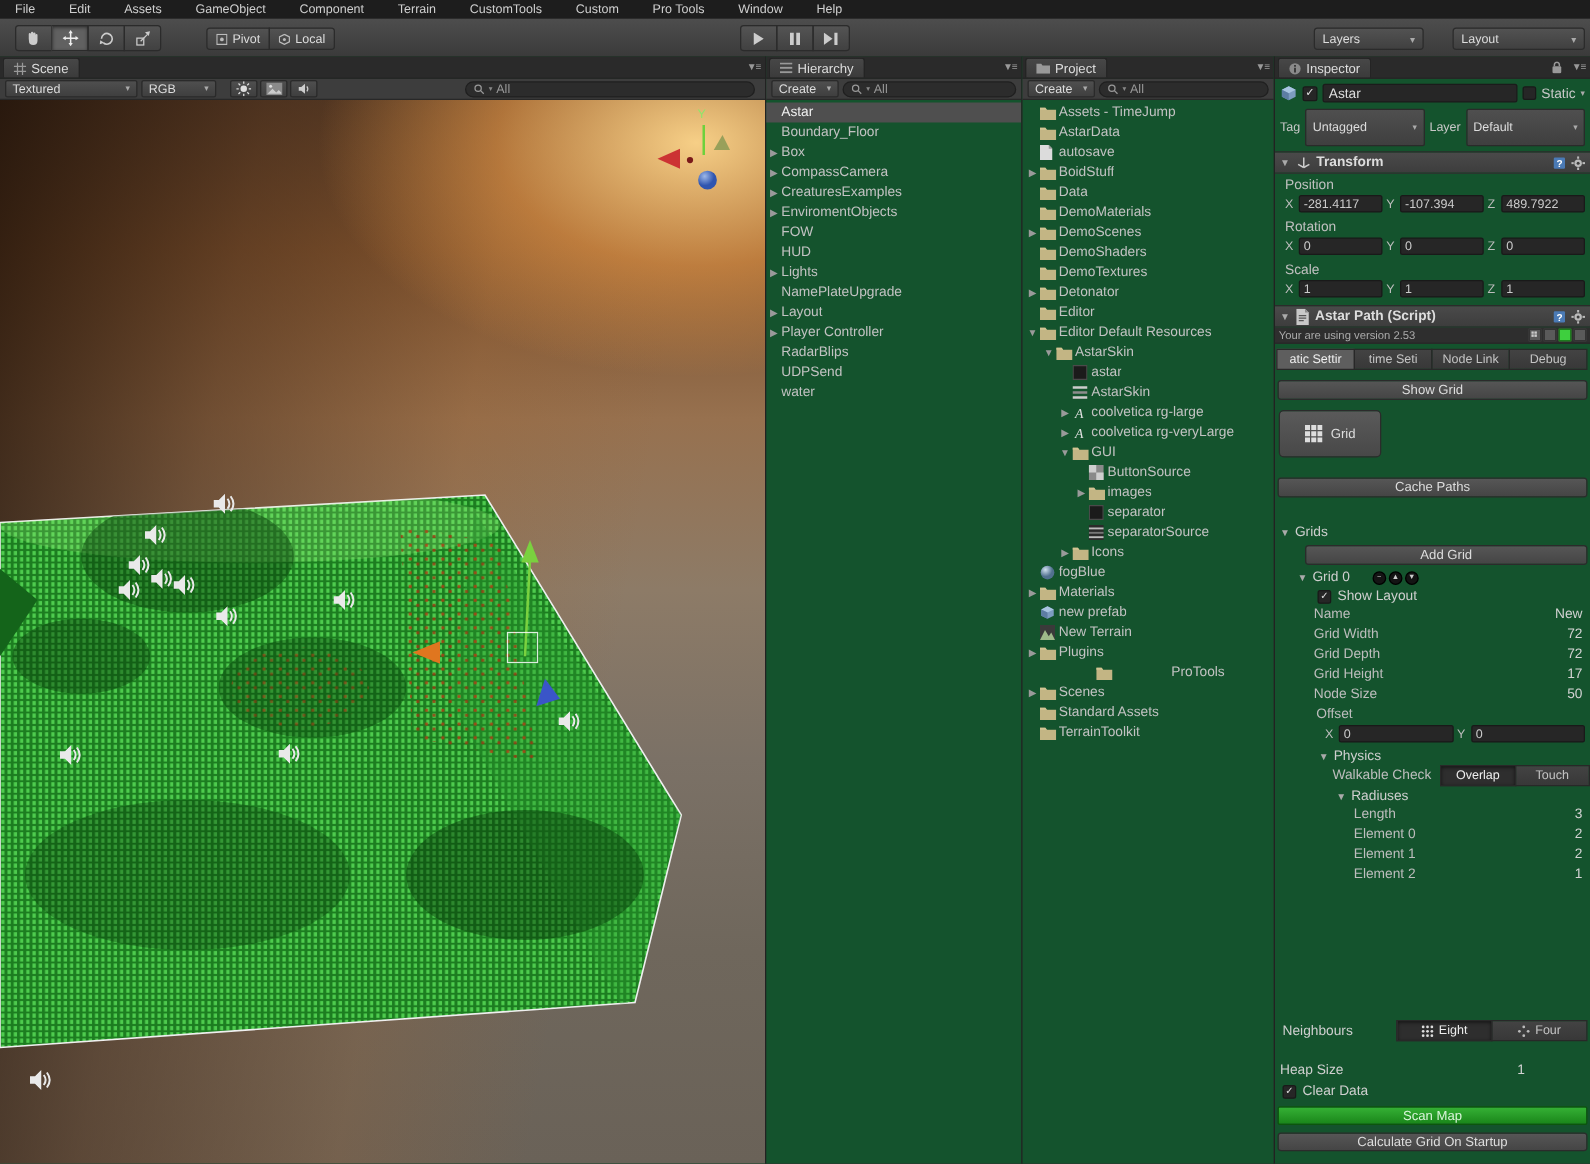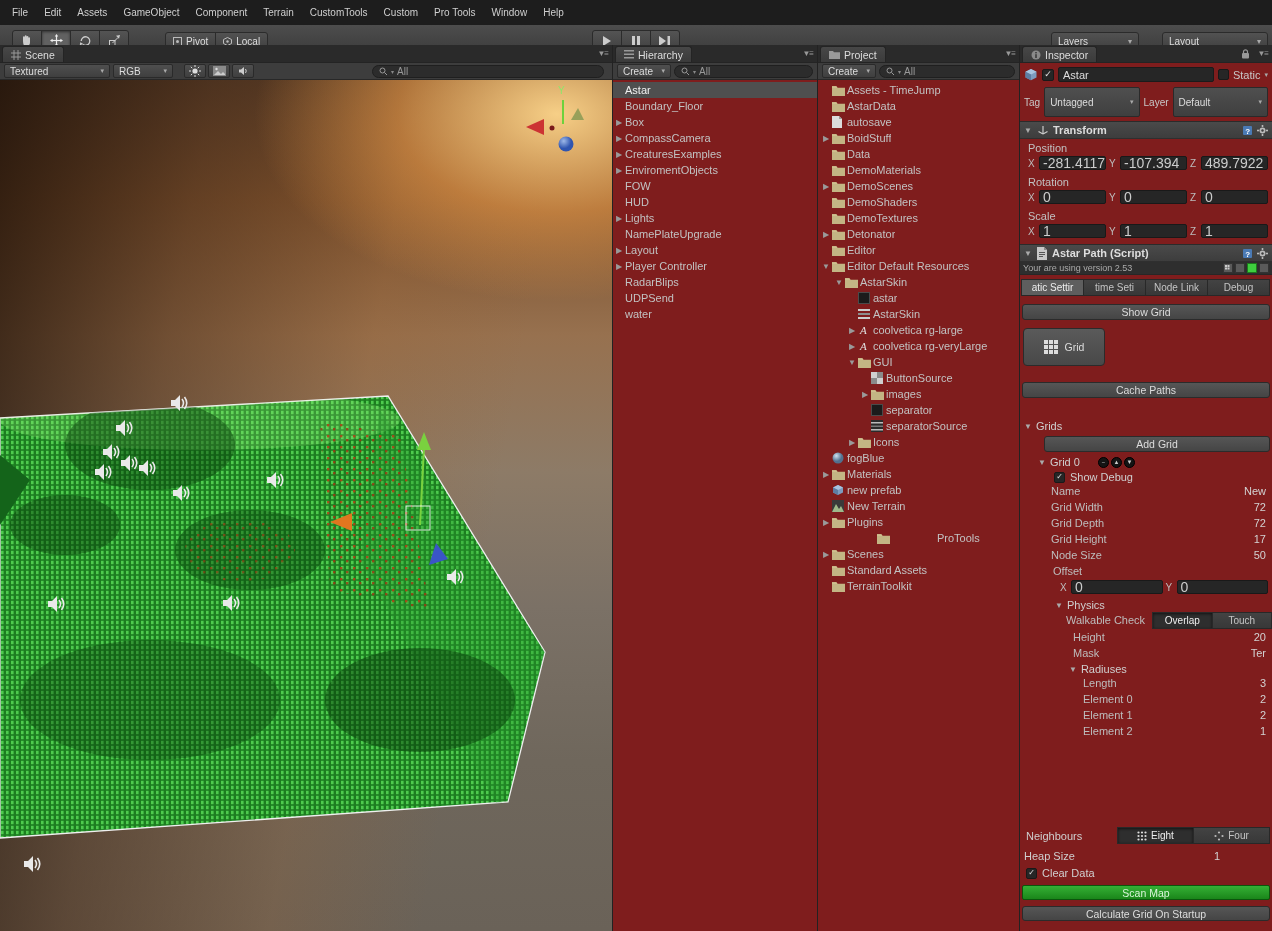--- a/index.html
+++ b/index.html
@@ -1,42 +1,42 @@
 <!DOCTYPE html>
 <html><head>
 <meta charset="utf-8">
 <style>
   * { box-sizing: border-box; margin:0; padding:0; }
   html,body { width:1272px; height:931px; overflow:hidden; }
   body { background:#333; font-family:"Liberation Sans",sans-serif; font-size:11px; color:#c8c8c8; position:relative; user-select:none; }
   svg { display:block; }
 
   
-  .menubar { height:25px; background:#1d1d1d; display:flex; align-items:center; padding-left:4px; font-size:10px; color:#cfcfcf; }
+  .menubar { height:15px; background:#1d1d1d; display:flex; align-items:center; padding-left:4px; font-size:10px; color:#cfcfcf;gap:11px; }
   .menu-item { padding:0 8px; }
 
   
   .toolbar { height:32px; background:linear-gradient(#4d4d4d,#3a3a3a); border-bottom:1px solid #222; position:relative; }
   .toolbtn { width:30px; height:21px; background:linear-gradient(#545454,#414141); border:1px solid #2b2b2b; display:flex; align-items:center; justify-content:center; margin-left:-1px; }
   .toolbtn.first { border-radius:3px 0 0 3px; margin-left:0; }
   .toolbtn.last { border-radius:0 3px 3px 0; }
   .toolbtn.on { background:#616161; box-shadow:inset 0 1px 3px rgba(0,0,0,.5); }
   .tools { position:absolute; left:12px; top:5px; display:flex; }
   .pivotgroup { position:absolute; left:165px; top:7px; display:flex; }
   .tb-toggle { height:18px; padding:0 7px; background:linear-gradient(#525252,#404040); border:1px solid #2b2b2b; display:flex; align-items:center; gap:4px; font-size:10px; color:#ddd; margin-left:-1px; }
   .tb-toggle.first{ border-radius:3px 0 0 3px; margin-left:0;}
   .tb-toggle.last{ border-radius:0 3px 3px 0;}
   .playgroup { position:absolute; left:50%; top:5px; transform:translateX(-50%); display:flex; }
   .rightgroup { position:absolute; right:4px; top:7px; display:flex; gap:23px; }
   .dd-btn { height:18px; background:linear-gradient(#525252,#404040); border:1px solid #2b2b2b; border-radius:3px; display:flex; align-items:center; justify-content:space-between; padding:0 6px; font-size:10px; color:#ddd; }
   .dd-btn .caret { font-size:8px; color:#aaa; margin-left:8px; }
 
   
   .workspace { position:absolute; top:45px; left:0; right:0; bottom:0; }
-  .panel { position:absolute; top:0; bottom:0; background:#7f1d1d; border-left:1px solid #222; }
+  .panel { position:absolute; top:0; bottom:0; background:#14532d; border-left:1px solid #222; }
   .scene-panel { left:0; width:612px; border-left:none; }
   .hierarchy-panel { left:612px; width:205px; }
   .project-panel { left:817px; width:202px; }
   .inspector-panel { left:1019px; width:253px; }
 
   .tabstrip { height:18px; background:#2a2a2a; display:flex; align-items:flex-end; position:relative; border-bottom:1px solid #242424; }
   .tab { height:16px; padding:0 8px; background:linear-gradient(#474747,#3b3b3b); border:1px solid #242424; border-bottom:none; border-radius:3px 3px 0 0; display:flex; align-items:center; gap:4px; font-size:10.5px; color:#ddd; margin-left:2px; }
   .panelmenu { position:absolute; right:4px; top:4px; font-size:8px; color:#999; letter-spacing:-1px; }
   .lockicon { position:absolute; right:22px; top:4px; }
 
@@ -72,21 +72,21 @@
   .name-input { flex:1; height:15px; background:#262626; border:1px solid #1b1b1b; border-radius:2px; padding:0 4px; display:flex; align-items:center; color:#ddd; }
   .cb { width:12px; height:12px; background:#262626; border:1px solid #191919; border-radius:2px; display:flex; align-items:center; justify-content:center; font-size:9px; color:#e0e0e0; line-height:1; flex:none; }
   .tag-row { display:flex; align-items:center; gap:4px; padding:2px 4px 4px; font-size:10px; }
   .tag-row .dd { flex:1; height:30px; }
   .comp-header { height:18px; background:linear-gradient(#4a4a4a,#3d3d3d); border-top:1px solid #2b2b2b; border-bottom:1px solid #2f2f2f; display:flex; align-items:center; gap:4px; padding:0 4px; font-weight:bold; color:#ddd; }
   .comp-header .fold { font-size:8px; color:#aaa; width:9px; }
   .comp-header .spacer { flex:1; }
   .vec-label { padding:3px 0 1px 8px; color:#c0c0c0; }
   .vec-row { display:flex; align-items:center; gap:3px; padding:1px 4px 3px 8px; }
   .axis { width:8px; color:#bdbdbd; font-size:10px; flex:none; }
-  .num-input { flex:1; height:14px; background:#262626; border:1px solid #191919; border-radius:2px; color:#ccc; font-size:14px; display:flex; align-items:center; padding:0 3px; overflow:hidden; white-space:nowrap; }
+  .num-input { flex:1; height:14px; background:#262626; border:1px solid #191919; border-radius:2px; color:#ccc; font-size:10px; display:flex; align-items:center; padding:0 3px; overflow:hidden; white-space:nowrap; }
   .version-bar { height:13px; background:#2e2e2e; border-bottom:1px solid #272727; display:flex; align-items:center; padding:0 3px; font-size:9px; color:#aaa; }
   .vsquares { margin-left:auto; display:flex; gap:2px; align-items:center; }
   .vsq { width:10px; height:10px; background:#5a5a5a; border:1px solid #333; display:flex; align-items:center; justify-content:center; }
   .vsq.green { background:#3ecf3e; border-color:#1d7a1d; }
   .seg { display:flex; }
   .seg-btn { flex:1; height:17px; background:linear-gradient(#434343,#383838); border:1px solid #282828; margin-left:-1px; display:flex; align-items:center; justify-content:center; gap:4px; font-size:10px; color:#c4c4c4; overflow:hidden; white-space:nowrap; }
   .seg-btn.active { background:#5e5e5e; color:#eee; }
   .seg-btn.dark-active { background:#2e2e2e; box-shadow:inset 0 1px 3px rgba(0,0,0,.6); color:#eee; }
   .tabs4 { padding:4px 2px 2px; }
   .btn { background:linear-gradient(#565656,#454545); border:1px solid #2b2b2b; border-radius:3px; color:#ddd; font-size:10.5px; display:flex; align-items:center; justify-content:center; height:16px; }
@@ -109,21 +109,21 @@
   #radius-props .prop-row { padding-left:63px; }
   .offset-label { margin-top:2px; padding-left:33px; color:#bdbdbd; height:14px; }
   .offset-row { display:flex; align-items:center; gap:3px; padding:1px 4px 1px 40px; }
   .physics-fold { margin-top:4px; padding-left:35px; }
   .walk-row { height:18px; display:flex; align-items:center; padding-left:46px; color:#bdbdbd; }
   .walk-row .seg { flex:1; margin-left:8px; margin-right:0; }
   .radius-fold { margin-top:2px; padding-left:49px; }
   .bottom-cluster { position:absolute; left:2px; right:2px; bottom:10px; }
   .neigh-row { display:flex; align-items:center; padding-left:4px; color:#cfcfcf; }
   .neigh-row .seg { margin-left:auto; width:152px; }
-  .heap-row { margin-top:6px; display:flex; align-items:center; padding-left:2px; color:#cfcfcf; }
+  .heap-row { margin-top:17px; display:flex; align-items:center; padding-left:2px; color:#cfcfcf; }
   .heap-row .hv { margin-left:auto; margin-right:50px; color:#d2d2d2; }
   .clear-row { margin-top:5px; padding-left:4px; }
   .scan-btn { margin-top:6px; height:15px; background:linear-gradient(#35b035,#1a861a); border:1px solid #0c560c; color:#d9f5d9; border-radius:2px;justify-content:center; }
   .calc-btn { margin-top:6px; height:15px; }
   .fold { flex:none; }
 </style>
 </head>
 <body>
 
 <div class="menubar" id="menubar">
@@ -1080,21 +1080,21 @@
         <span>Grid 0</span>
         <span class="circgroup">
           <span class="circ">−</span>
           <span class="circ">▲</span>
           <span class="circ">▼</span>
         </span>
       </div>
 
       <div class="checkrow" style="padding-left:34px">
         <span class="cb cb-sm">✓</span>
-        <span>Show Debug</span>
+        <span>Show Layout</span>
       </div>
 
       <div id="grid-props">
           <div class="prop-row">
             <span class="pl">Name</span>
             <span class="pv">New</span>
           </div>
           <div class="prop-row">
             <span class="pl">Grid Width</span>
             <span class="pv">72</span>
@@ -1131,30 +1131,20 @@
       </div>
 
       <div class="walk-row">
         <span>Walkable Check</span>
         <div class="seg" id="walk-seg">
             <div class="seg-btn dark-active">Overlap</div>
             <div class="seg-btn">Touch</div>
           </div>
       </div>
 
-      <div id="physics-props">
-          <div class="prop-row">
-            <span class="pl">Height</span>
-            <span class="pv">20</span>
-          </div>
-          <div class="prop-row">
-            <span class="pl">Mask</span>
-            <span class="pv">Ter</span>
-          </div>
-        </div>
 
       <div class="foldrow radius-fold" style="margin-top:2px">
         <span class="fold">▼</span>
         <span>Radiuses</span>
       </div>
 
       <div id="radius-props">
           <div class="prop-row">
             <span class="pl">Length</span>
             <span class="pv">3</span>

